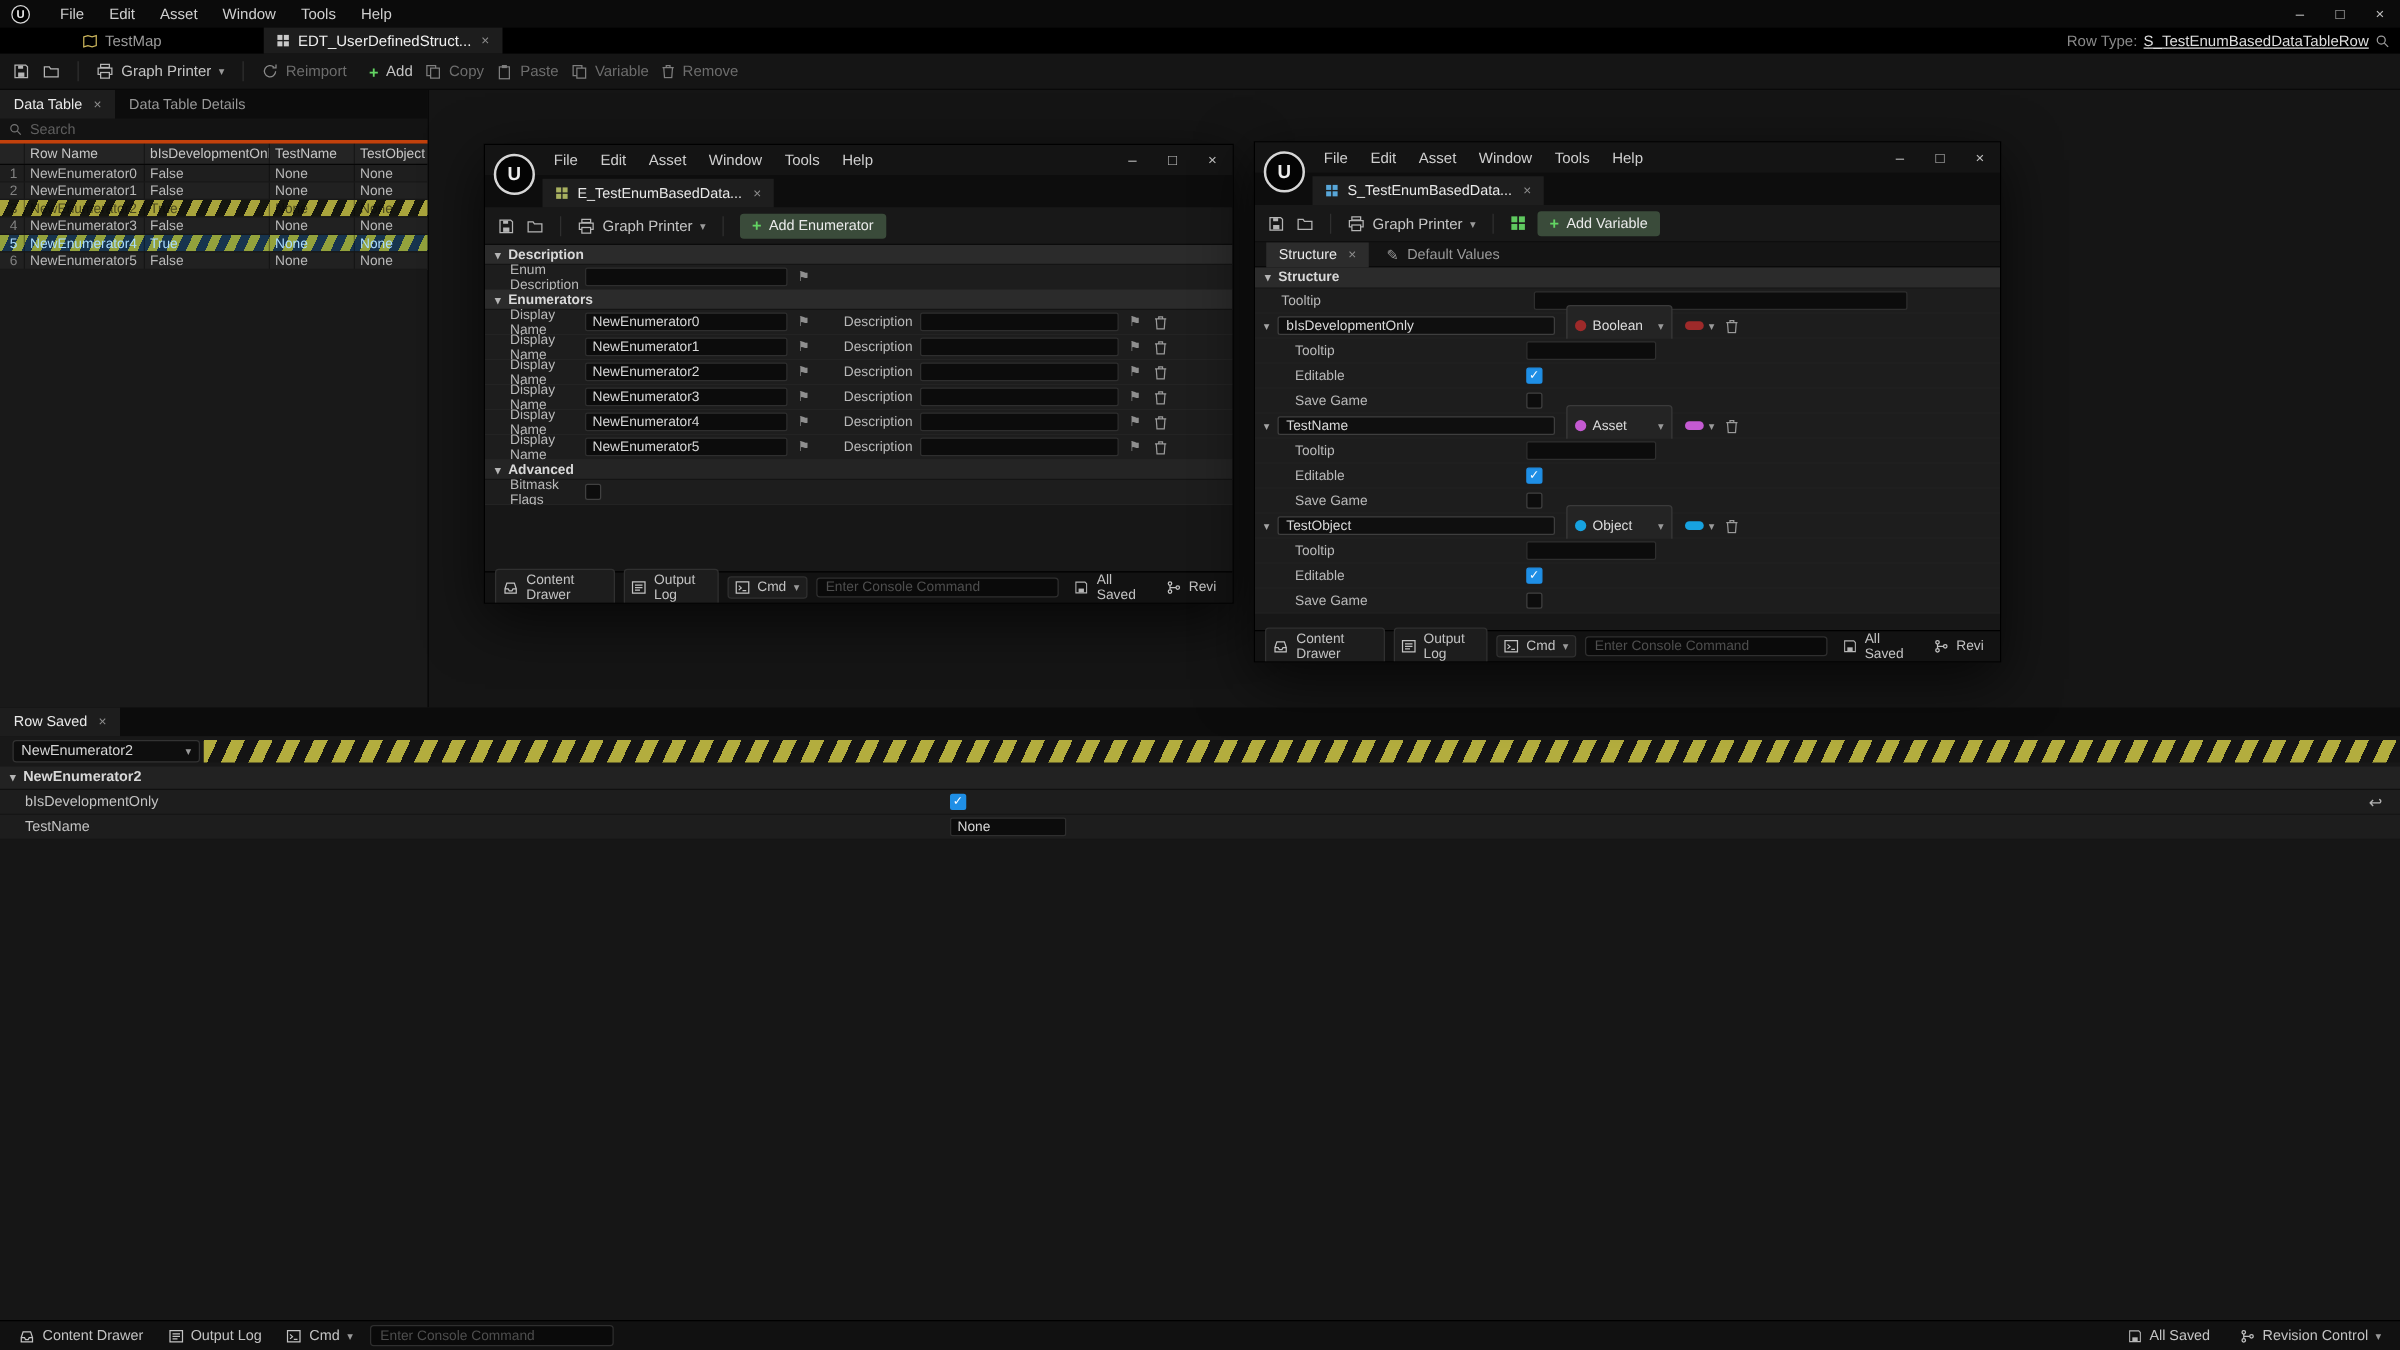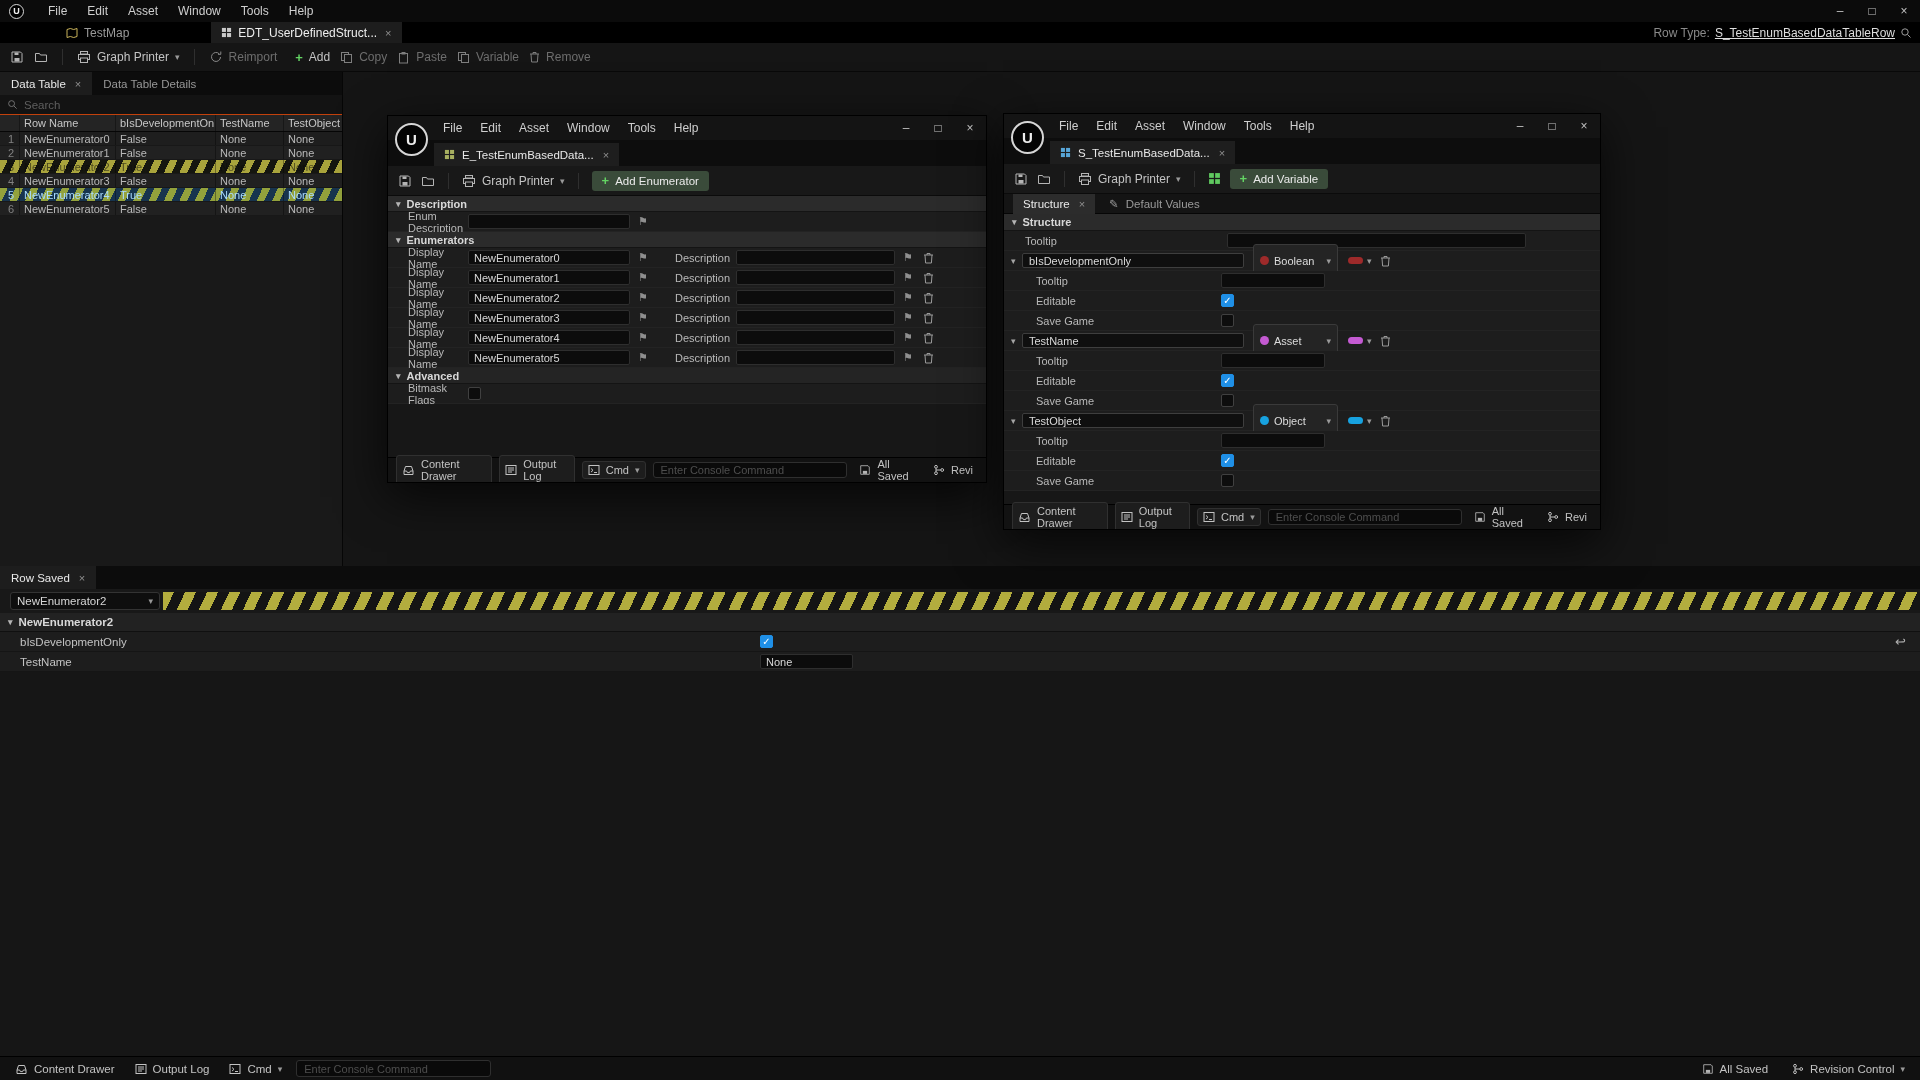--- a/index.html
+++ b/index.html
@@ -34,21 +34,21 @@
   .tb-group.dim{color:#6d6d6d;}
   .vsep{width:1px;height:16px;background:#2f2f2f;margin:0 4px;}
   .chev{color:#9a9a9a;font-size:9px;}
   .plus-green{color:#63d463;font-weight:bold;font-size:13px;}
 
   
   .dt-panel{position:absolute;left:0;top:72px;width:343px;height:494px;background:#191919;border-right:1px solid #060606;}
   .panel-tabbar{height:23px;background:#0c0c0c;display:flex;font-size:11.5px;align-items:stretch;}
   .ptab{display:flex;align-items:center;gap:7px;padding:0 11px;color:#989898;}
   .ptab.active{background:#1d1d1d;color:#e9e9e9;}
-  .search-row{height:20px;display:flex;align-items:center;gap:6px;padding:0 7px;background:#131313;border-bottom:1px solid #c2410c;color:#5f5f5f;font-size:11.5px;}
+  .search-row{height:20px;display:flex;align-items:center;gap:6px;padding:0 7px;background:#131313;border-bottom:3px solid #c2410c;color:#5f5f5f;font-size:11.5px;}
   .tbl-head,.tbl-row{display:grid;grid-template-columns:20px 96px 100px 68px 59px;align-items:center;font-size:11px;}
   .tbl-head{height:17px;background:#242424;color:#c6c6c6;border-bottom:1px solid #060606;}
   .tbl-head .c,.tbl-row .c{padding-left:4px;overflow:hidden;white-space:nowrap;border-right:1px solid rgba(0,0,0,.35);height:100%;display:flex;align-items:center;}
   .tbl-row{height:14px;color:#b9b9b9;background:#1e1e1e;border-bottom:1px solid #181818;}
   .tbl-row.alt{background:#212121;}
   .num{color:#828282;justify-content:flex-end !important;padding-right:5px;}
   .hazard{background:repeating-linear-gradient(115deg,#a9a43c 0 7px,#15160f 7px 14px);color:rgba(10,10,10,.6);}
   .hazard .num{color:rgba(10,10,10,.6);}
   .hazard-sel{background:repeating-linear-gradient(115deg,#93a23c 0 7px,#17344e 7px 14px);color:#aadcff;}
   .hazard-sel .num{color:#aadcff;}

